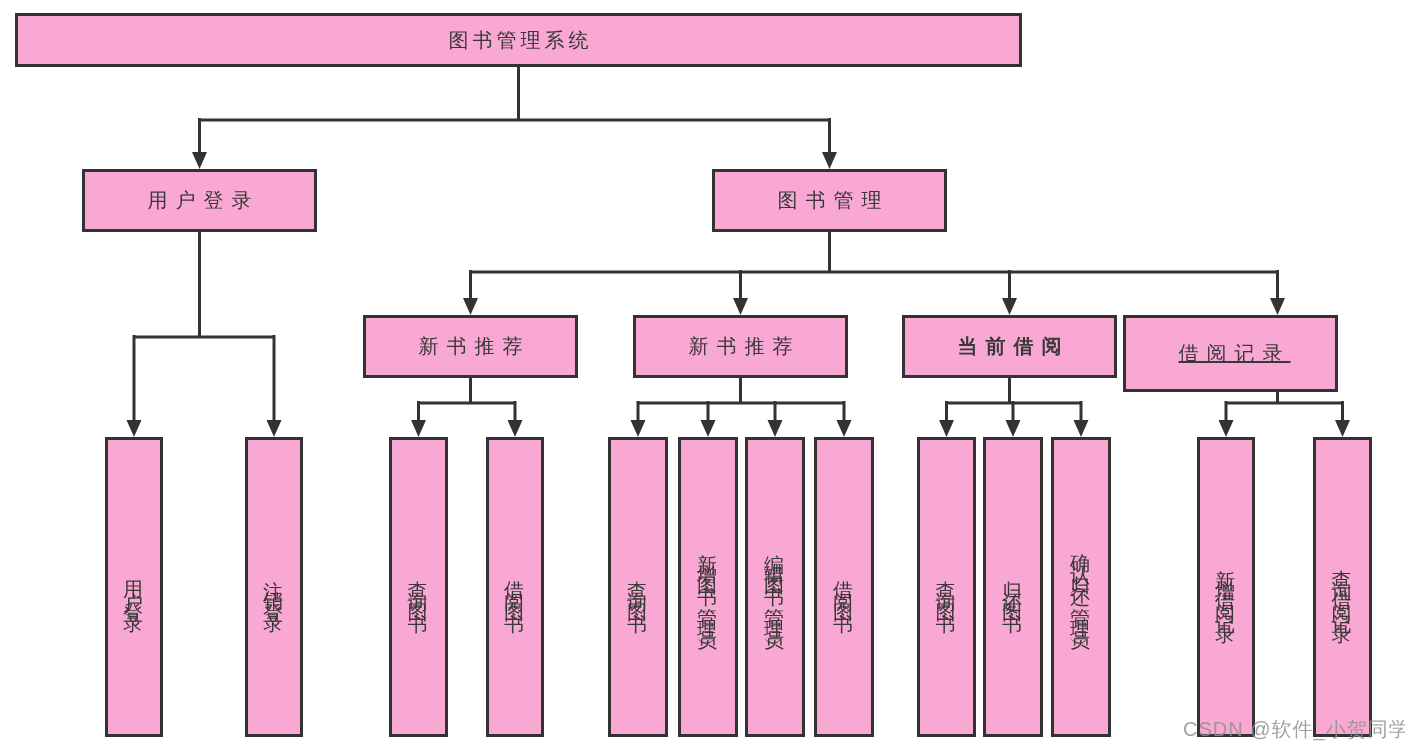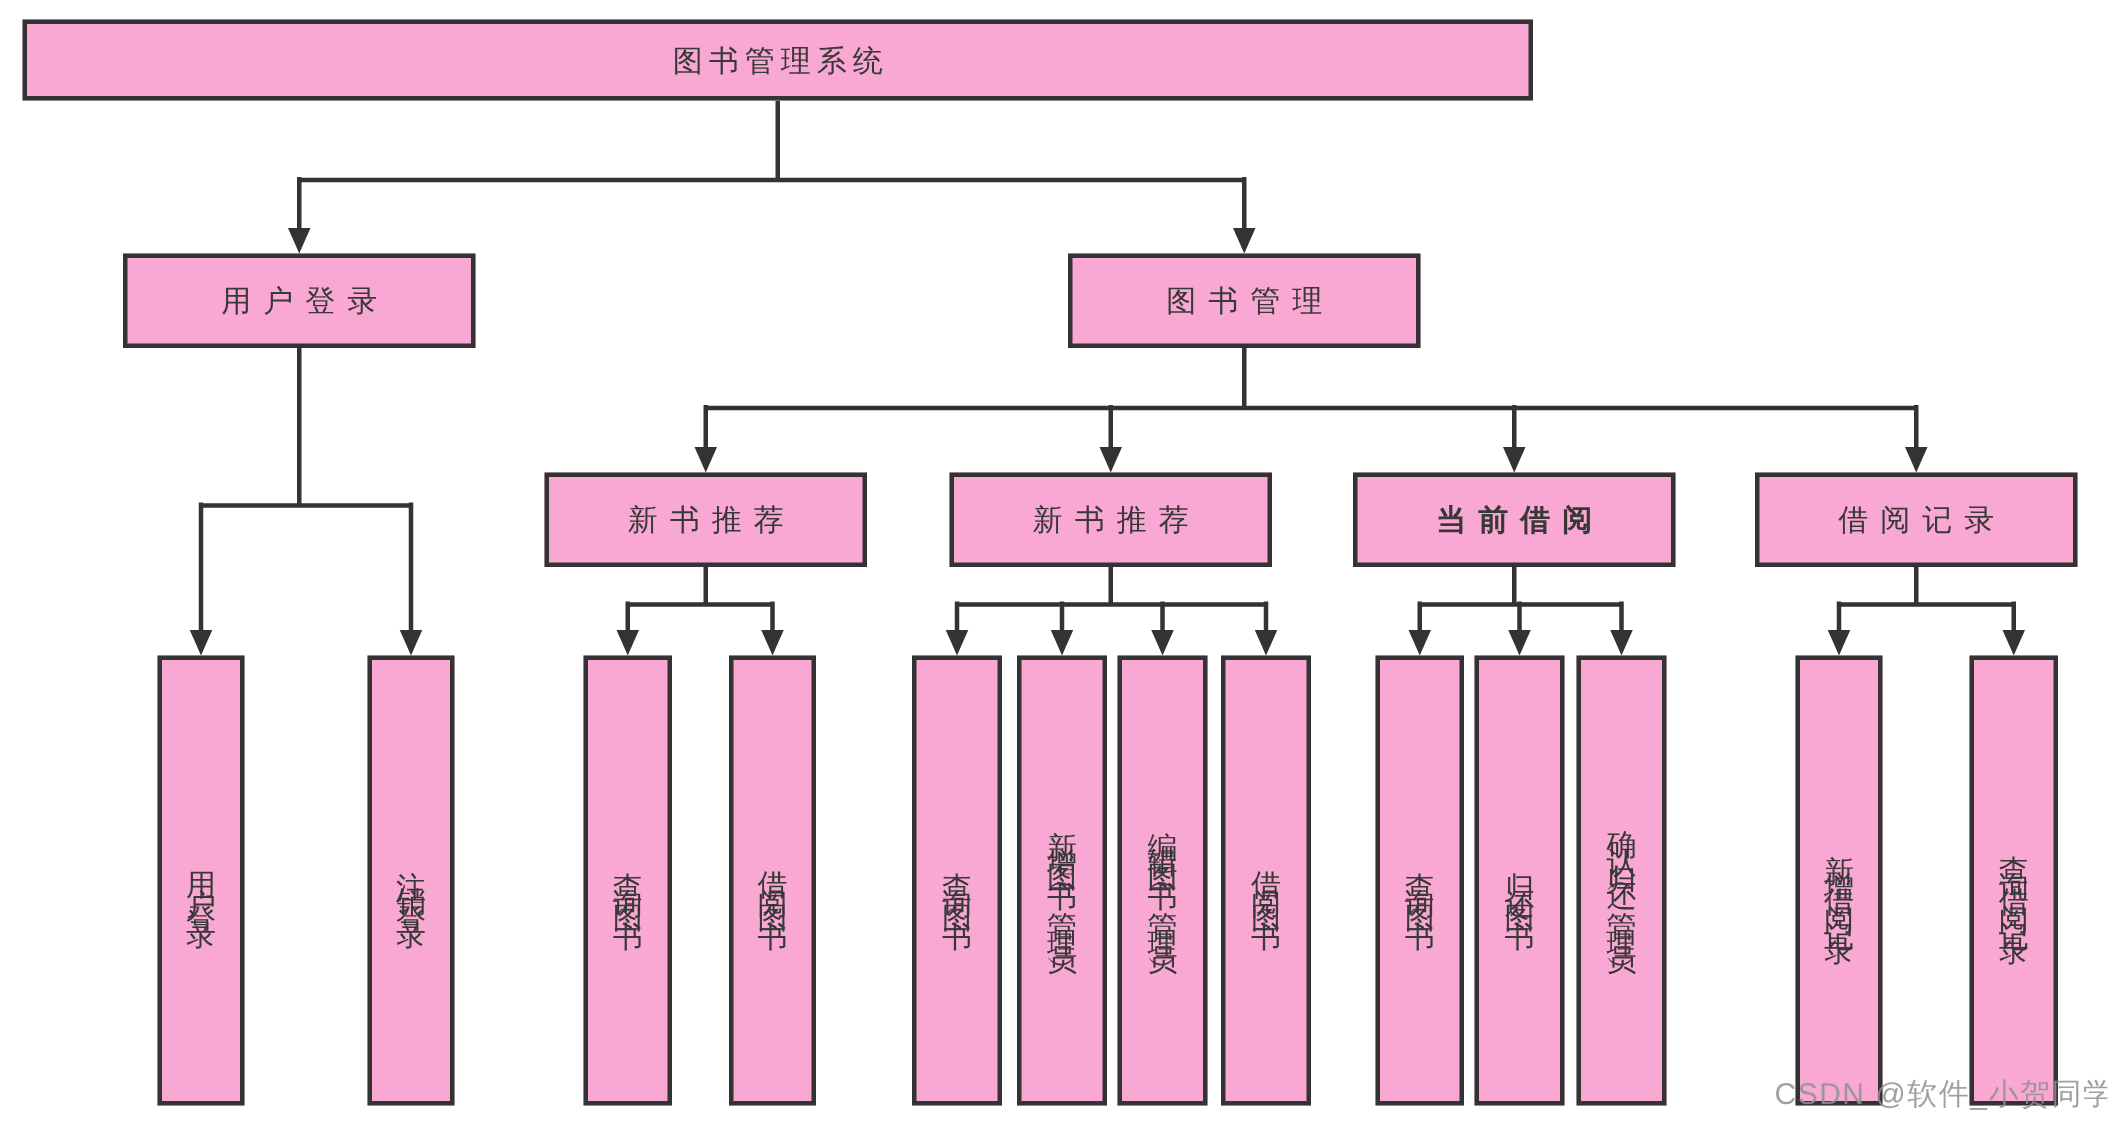--- a/index.html
+++ b/index.html
@@ -128,21 +128,21 @@
 
   <div class="node h" style="left:363px; top:315px; width:215px; height:63px;">
     <span class="lbl">新书推荐</span>
   </div>
   <div class="node h" style="left:633px; top:315px; width:215px; height:63px;">
     <span class="lbl">新书推荐</span>
   </div>
   <div class="node h" style="left:902px; top:315px; width:215px; height:63px;font-weight:bold;">
     <span class="lbl">当前借阅</span>
   </div>
-  <div class="node h" style="left:1170px; top:315px; width:215px; height:63px;">
+  <div class="node h" style="left:1123px; top:315px; width:215px; height:77px;text-decoration:underline;">
     <span class="lbl">借阅记录</span>
   </div>
 
   <div class="node v" style="left:105px; top:437px; width:58px; height:300px;">
     <span class="lbl">用户登录</span>
   </div>
   <div class="node v" style="left:245px; top:437px; width:58px; height:300px;">
     <span class="lbl">注销登录</span>
   </div>
 

